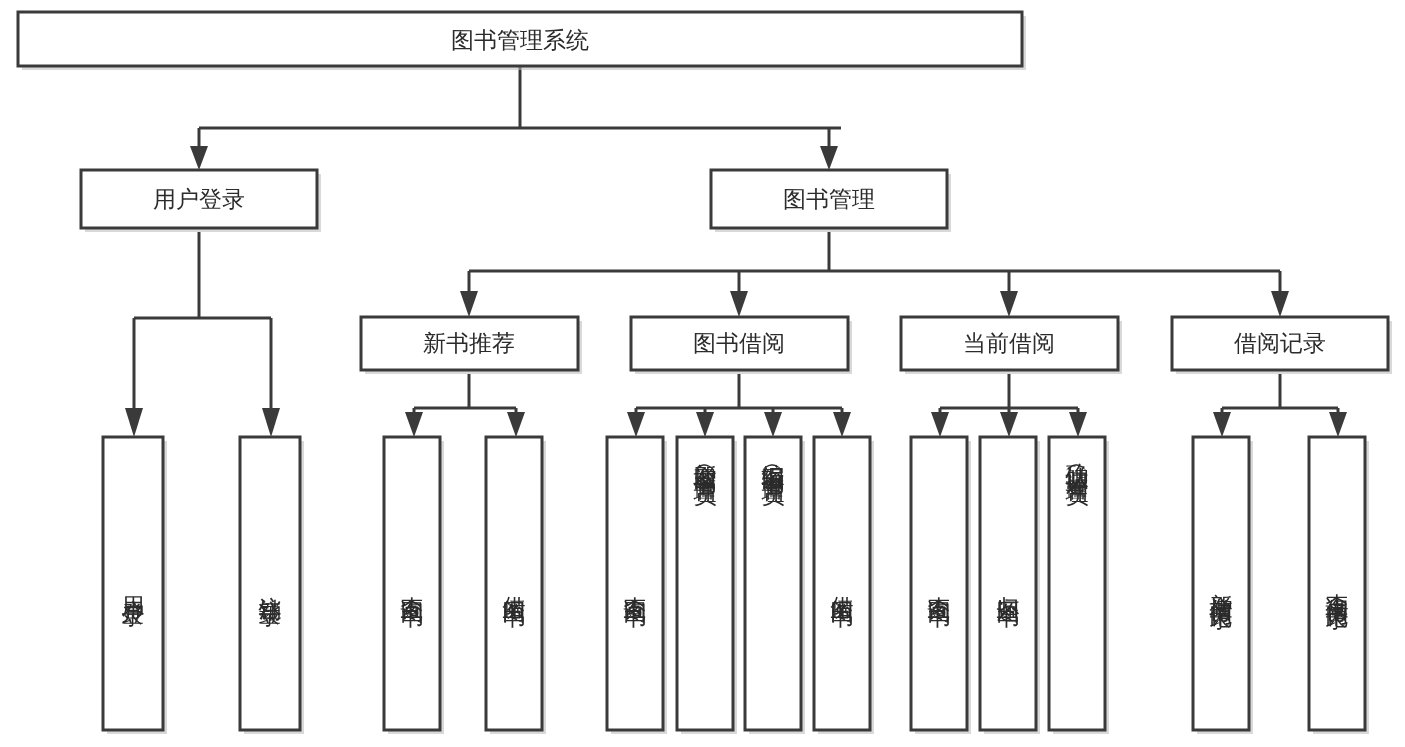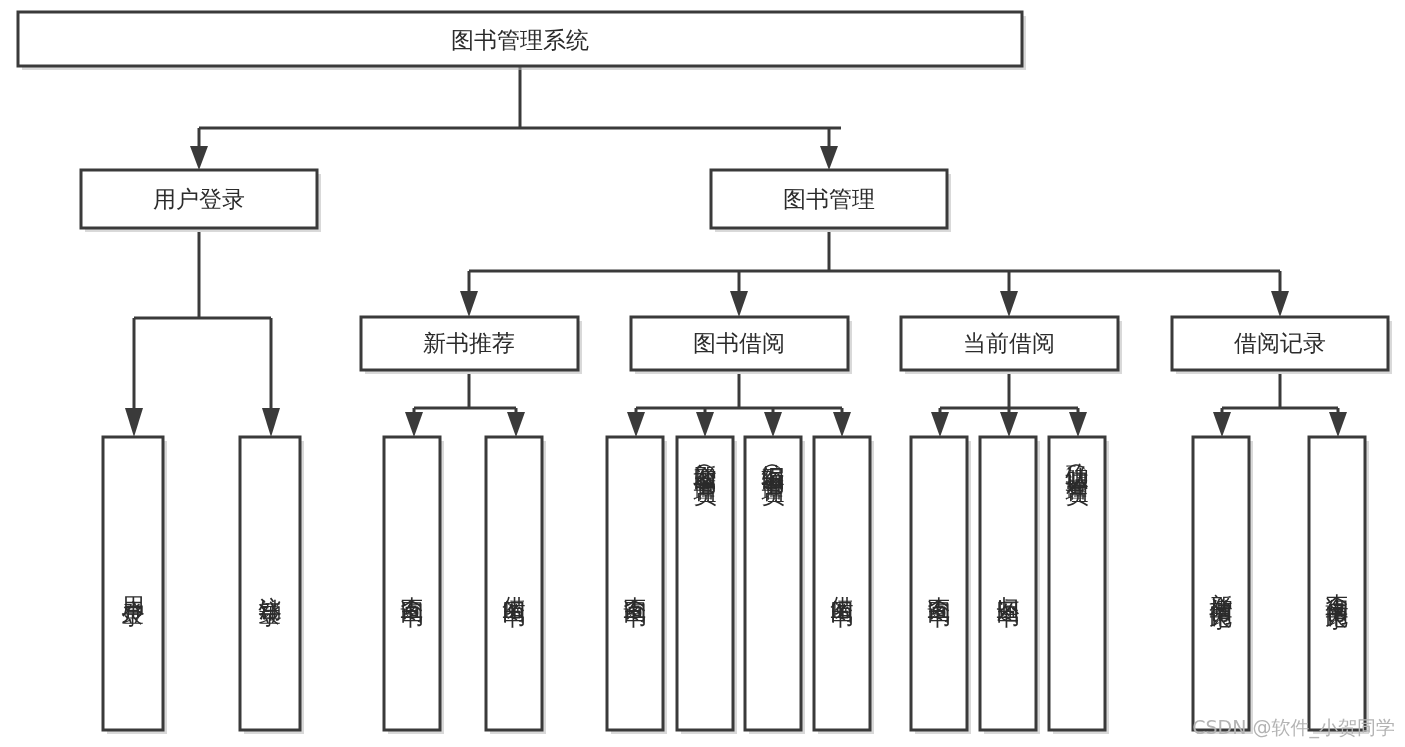--- a/index.html
+++ b/index.html
@@ -285,14 +285,13 @@
   <div class="vlabel-wrap" style="left:1049px; top:437px; width:56px; height:293px; align-items:flex-start;">
     <span class="vlabel" style="margin-top:8px;">确认归还（管理员）</span>
   </div>
   <div class="vlabel-wrap" style="left:1193px; top:437px; width:56px; height:293px;">
     <span class="vlabel">新增借阅记录</span>
   </div>
   <div class="vlabel-wrap" style="left:1309px; top:437px; width:56px; height:293px;">
     <span class="vlabel">查询借阅记录</span>
   </div>
 
-  <div class="watermark">CSDN @软件_小贺同学</div>
 </div>
 
 </body></html>

